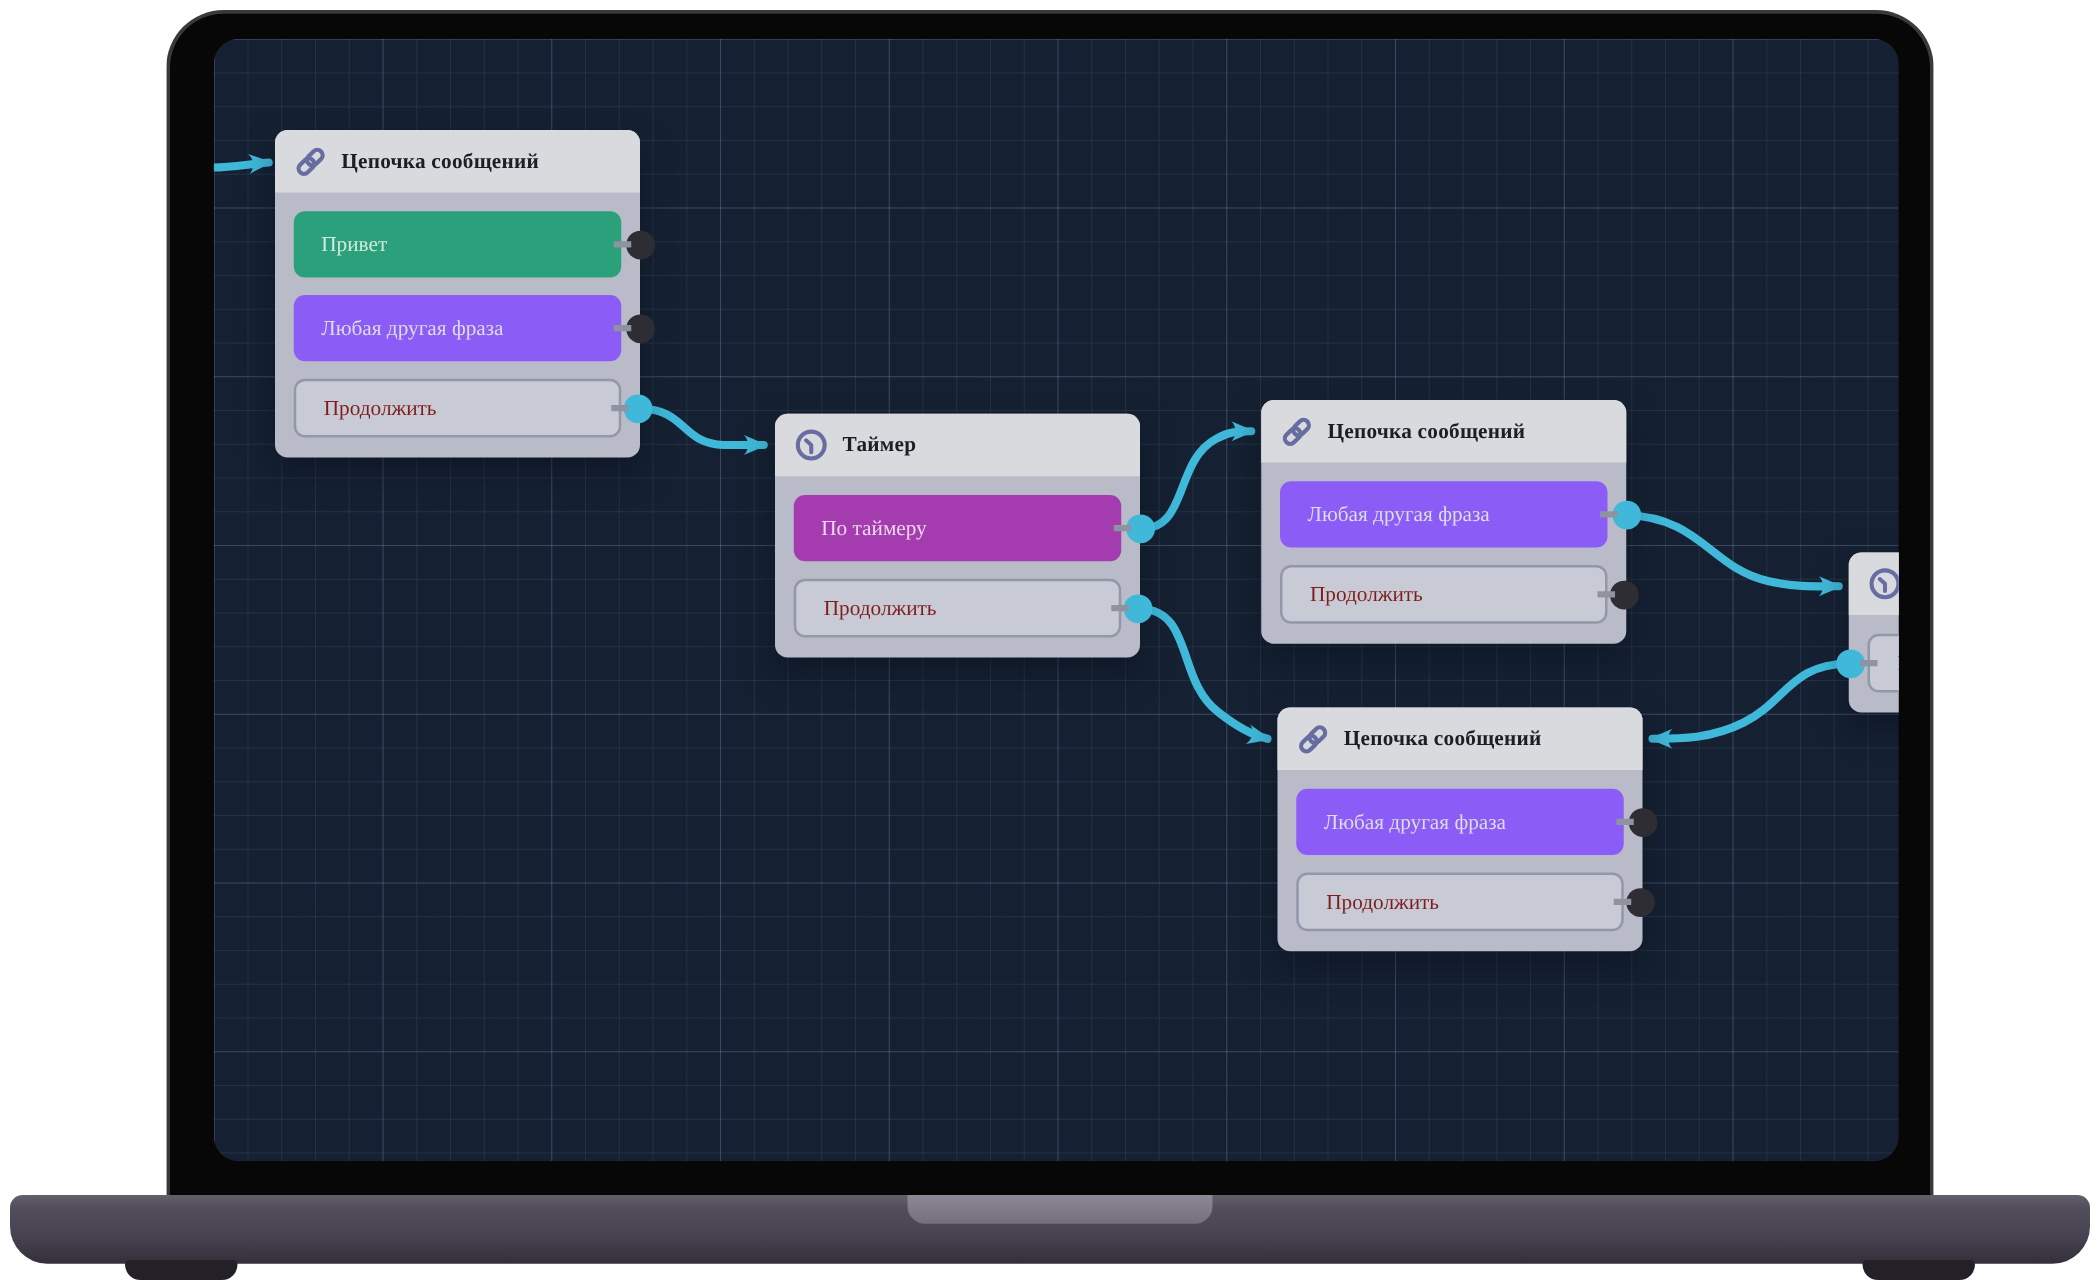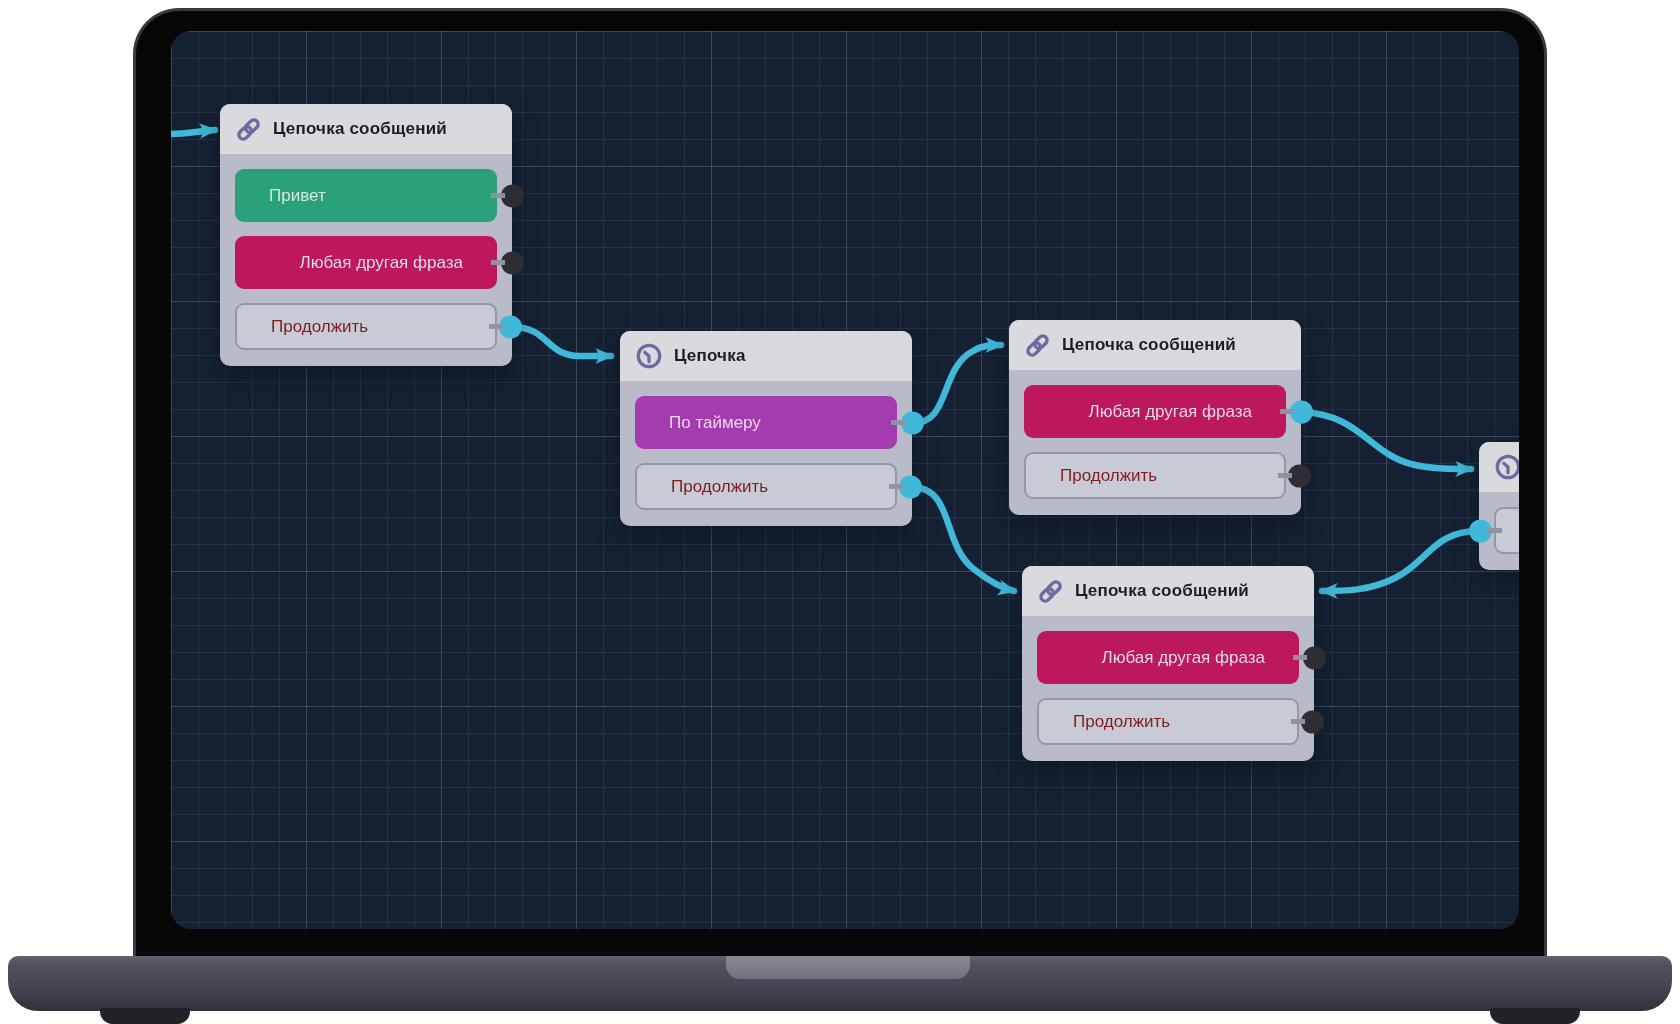--- a/index.html
+++ b/index.html
@@ -1,19 +1,19 @@
 <!DOCTYPE html>
 <html><head>
 <meta charset="utf-8">
 <style>
   * { margin:0; padding:0; box-sizing:border-box; }
   html,body { width:1680px; height:1024px; overflow:hidden; background:#ffffff;
     font-family:"Liberation Sans","DejaVu Sans",sans-serif; }
 
-  .stage { position:relative; width:1624px; height:1024px; }
+  .stage { position:relative; width:1624px; height:1024px;font-family:Liberation Serif, serif; }
 
   
   .screen-shell { position:absolute; left:133px; top:8px; width:1414px; height:948px;
     background:#070708; border:3px solid #39393e; border-bottom:none;
     border-radius:46px 46px 0 0; }
   .laptop-base { position:absolute; left:8px; top:956px; width:1664px; height:55px;
     background:linear-gradient(180deg,#645f6b 0%,#534e5b 18%,#474250 60%,#332f3a 100%);
     border-radius:10px 10px 30px 30px; }
   .base-notch { position:absolute; left:718px; top:0; width:244px; height:23px;
     background:linear-gradient(180deg,#8d8894 0%,#746f7e 100%);
@@ -38,25 +38,25 @@
 
   
   .node { position:absolute; width:292px; background:#b9bcc8; border-radius:10px;
     box-shadow:0 12px 26px rgba(5,10,24,.40); }
   .node-header { height:50px; background:#d9dade; border-radius:10px 10px 0 0;
     display:flex; align-items:center; gap:11px; padding:0 15px;
     font-size:17px; font-weight:700; color:#1c1d25; letter-spacing:.2px; }
   .node-header svg { flex:0 0 auto; }
   .node-body { padding:15px 15px 16px 15px; }
   .row { position:relative; height:53px; border-radius:9px; display:flex;
-    align-items:center; padding:0 34px; font-size:17px; font-weight:500;
+    align-items:center; padding:0 22px; font-size:17px; font-weight:500;
     margin-bottom:14px; }
   .row:last-child { margin-bottom:0; }
   .row.green   { background:#2aa17b; color:#d3e8de; }
-  .row.slate   { background:#be185d; color:#dcdde6;justify-content:flex-end; }
+  .row.slate   { background:#8b5cf6; color:#dcdde6; }
   .row.magenta { background:#a43bae; color:#ecd9ee; }
   .row.outline { background:#c8cbd5; border:2px solid #9397a8; color:#7f1d1d;
     height:47px; font-weight:500; }
 
   
   .port { position:absolute; top:50%; width:23px; height:23px; border-radius:50%;
     transform:translateY(-50%); z-index:2; }
   .port::before { content:""; position:absolute; top:50%; width:14px; height:5px;
     background:#8f92a0; transform:translateY(-50%); z-index:-1; }
   .port.right { right:-27px; }
@@ -122,21 +122,21 @@
           </div>
         </div>
       </div>
 
       <div class="node n2">
         <div class="node-header">
           <svg width="28" height="28" viewBox="0 0 24 24">
             <circle cx="12" cy="12" r="9.2" stroke="#676da0" stroke-width="2.8" fill="none"></circle>
             <path d="M8.4,8.8 L12,12 L12,17" stroke="#676da0" stroke-width="2.8" fill="none" stroke-linecap="round" stroke-linejoin="round"></path>
           </svg>
-          <span>Цепочка</span>
+          <span>Таймер</span>
         </div>
         <div class="node-body">
           <div class="row magenta">
             <span>По таймеру</span>
             <span class="port right cyan"></span>
           </div>
           <div class="row outline">
             <span>Продолжить</span>
             <span class="port right cyan"></span>
           </div>

